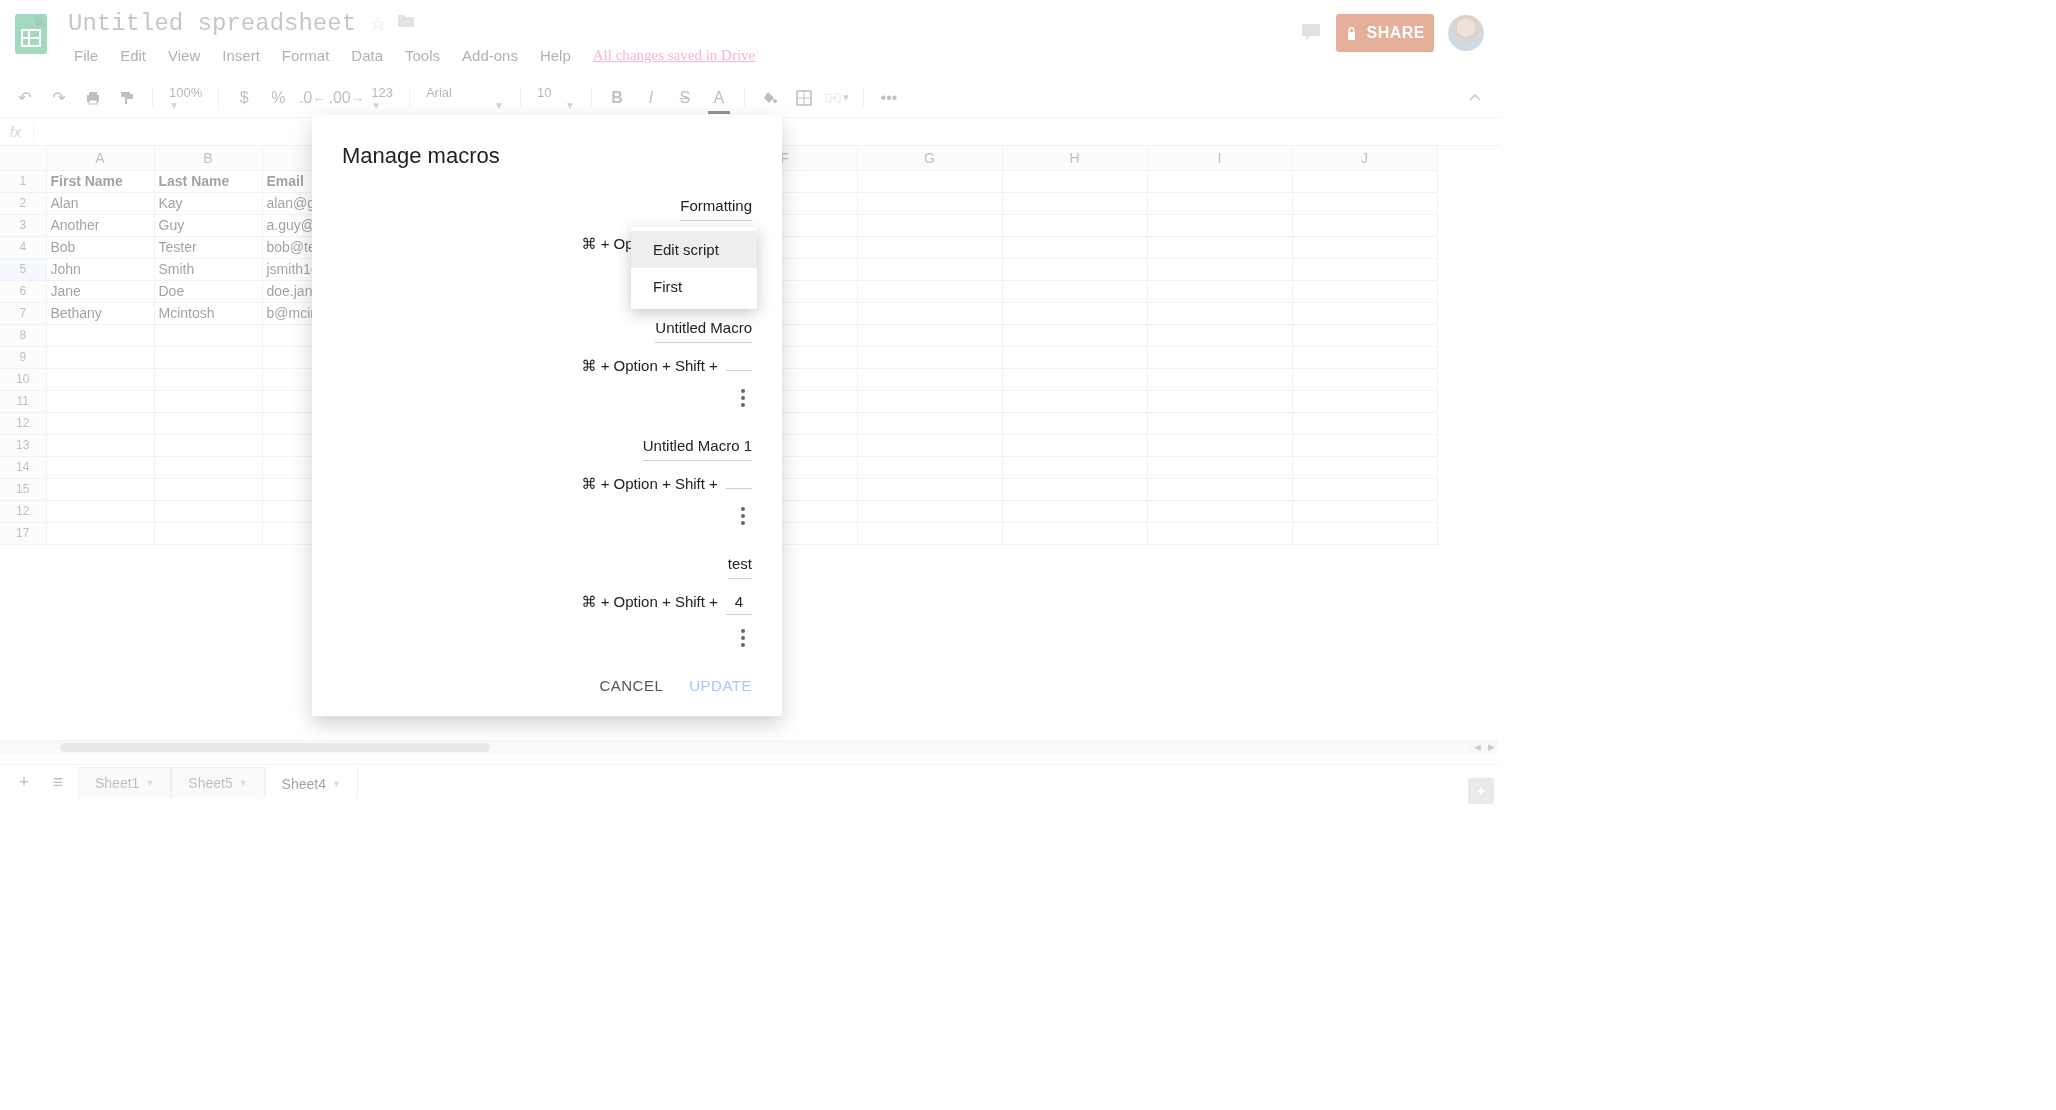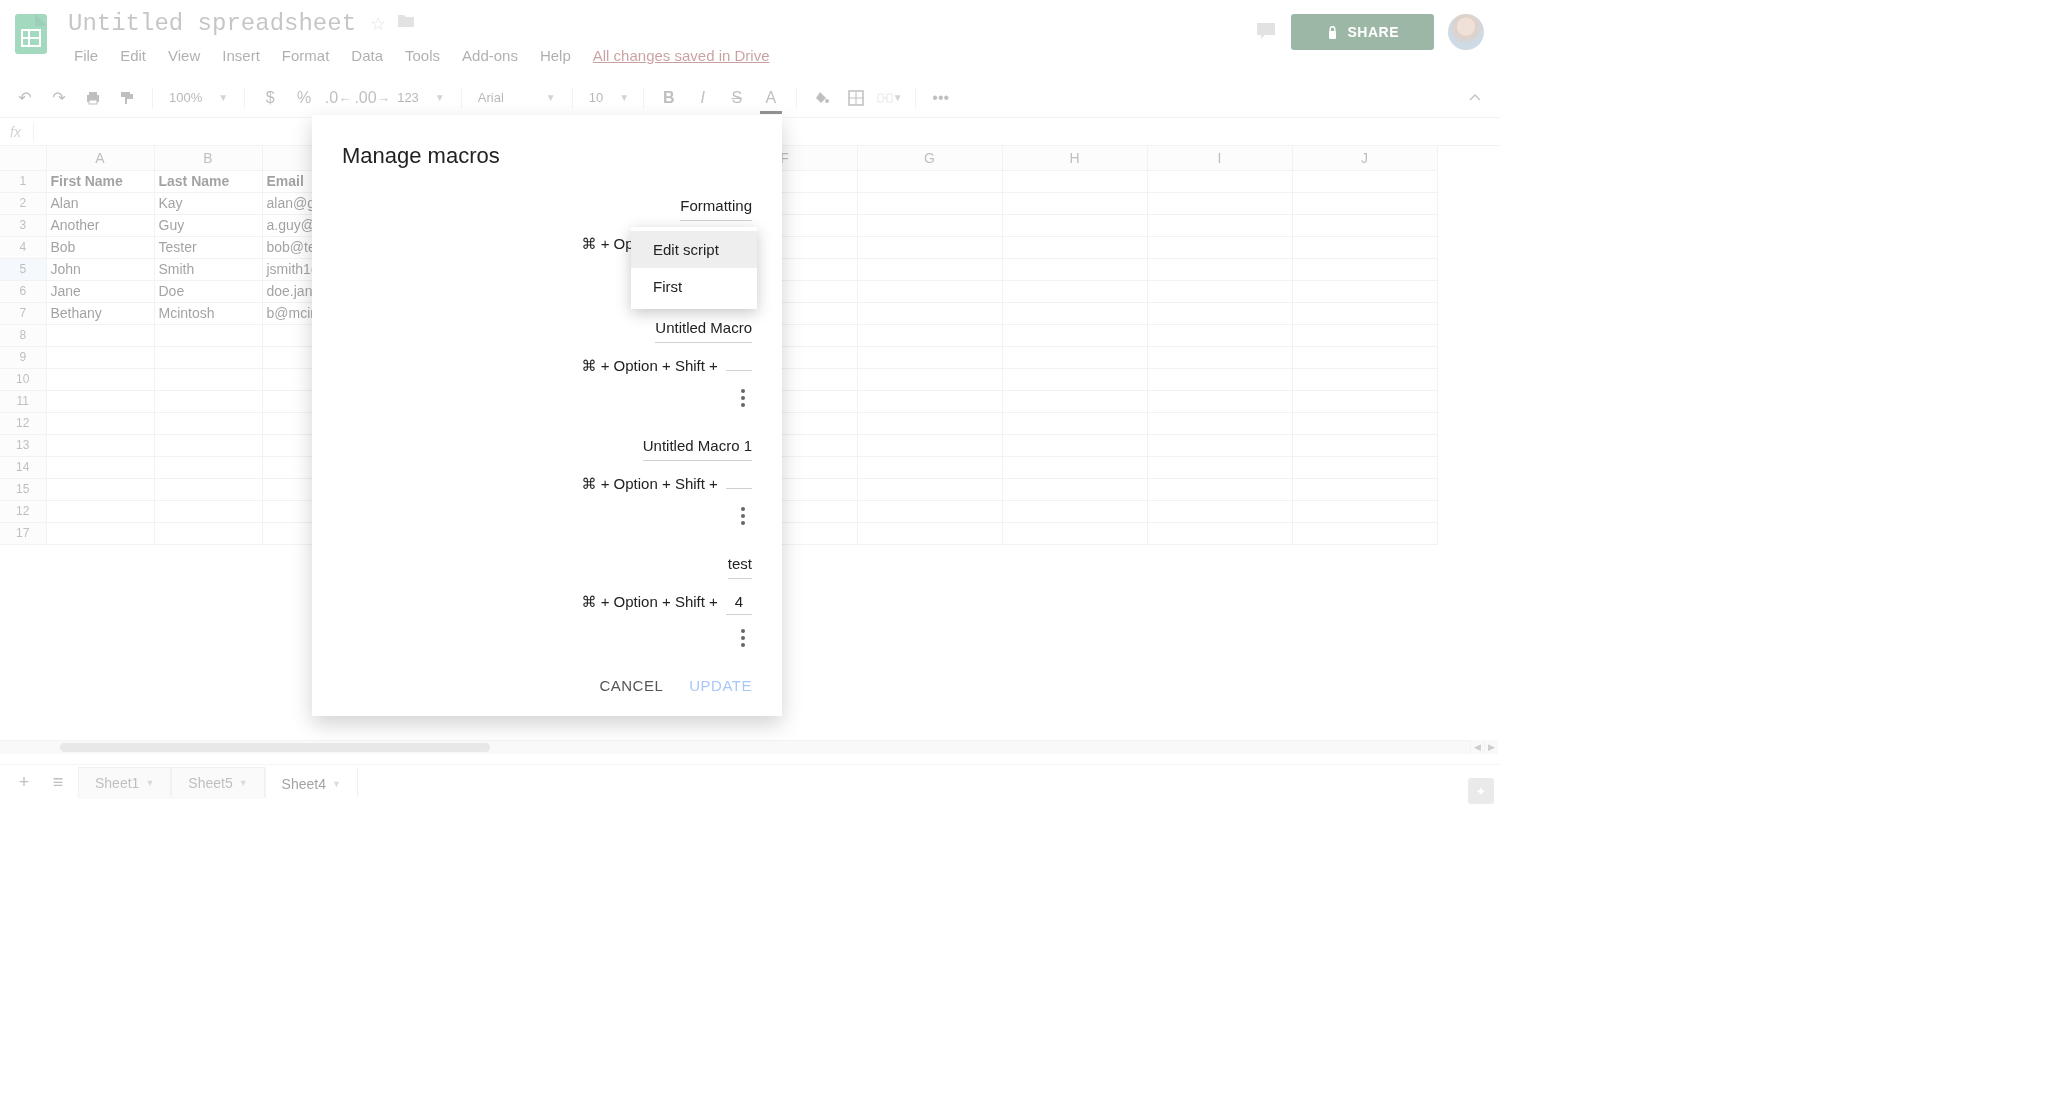--- a/index.html
+++ b/index.html
@@ -11,31 +11,31 @@
     
     .header { display: flex; align-items: flex-start; padding: 8px 10px 0 10px; }
     .logo { width: 42px; height: 52px; display: flex; align-items: center; justify-content: center; margin-right: 12px; }
     .logo svg { width: 32px; height: 40px; }
     .title-area { flex: 1; }
     .doc-title { font-size: 24px; color: #777; font-weight: 400; padding: 2px 4px; display: inline-block; font-family: Liberation Mono, monospace; }
     .title-row { display: flex; align-items: center; gap: 10px; }
     .star-icon, .folder-icon { color: #bbb; font-size: 18px; }
     .menu-bar { display: flex; gap: 2px; margin-top: 4px; font-size: 15px; color: #444; }
     .menu-item { padding: 4px 10px; cursor: pointer; }
-    .save-status { text-decoration: underline; color: #7f1d1d; padding: 4px 10px; }
+    .save-status { text-decoration: underline; color: #ec4899; padding: 4px 10px; font-family: Liberation Serif, serif; }
     .header-right { display: flex; align-items: center; gap: 14px; padding-right: 6px; padding-top: 6px; }
     .comments-icon { width: 22px; height: 20px; }
-    .share-btn { background: #14532d; color: #fff; font-weight: bold; font-size: 14px; padding: 10px 35px; border-radius: 3px; display: flex; align-items: center; gap: 8px; border: none; cursor: pointer; letter-spacing: 0.5px; }
+    .share-btn { background: #c2410c; color: #fff; font-weight: bold; font-size: 16px; padding: 10px 9px; border-radius: 3px; display: flex; align-items: center; gap: 8px; border: none; cursor: pointer; letter-spacing: 0.5px; }
     .avatar { width: 36px; height: 36px; border-radius: 50%; background: radial-gradient(circle at 50% 35%, #d8b8a0 30%, #b89078 32%, #8aa8c0 60%); }
     
     
     .toolbar { border-bottom: 1px solid #e0e0e0; height: 40px; display: flex; align-items: center; padding: 0 10px; margin-top: 10px; gap: 4px; color: #555; }
     .tb-btn { width: 30px; height: 28px; display: flex; align-items: center; justify-content: center; cursor: pointer; font-size: 16px; color: #666; }
     .tb-sep { width: 1px; height: 20px; background: #e0e0e0; margin: 0 6px; }
-    .tb-text { font-size: 13px; padding: 0 6px; display: flex; align-items: center; gap: 16px; color: #555; }
+    .tb-text { font-size: 13px; padding: 0 6px; display: flex; align-items: flex-start; gap: 0; color: #555; flex-direction: column; }
     .tb-dd { font-size: 10px; color: #999; }
     .text-color { position: relative; }
     .text-color::after { content: ''; position: absolute; bottom: -2px; left: 4px; right: 4px; height: 3px; background: #000; }
     .collapse-arrow { margin-left: auto; }
     
     
     .fx-bar { height: 28px; border-bottom: 1px solid #e0e0e0; display: flex; align-items: center; padding: 0 10px; color: #999; font-style: italic; font-size: 14px; }
     .fx-bar .fx-sep { width: 1px; height: 18px; background: #e0e0e0; margin: 0 12px; }
     
     

